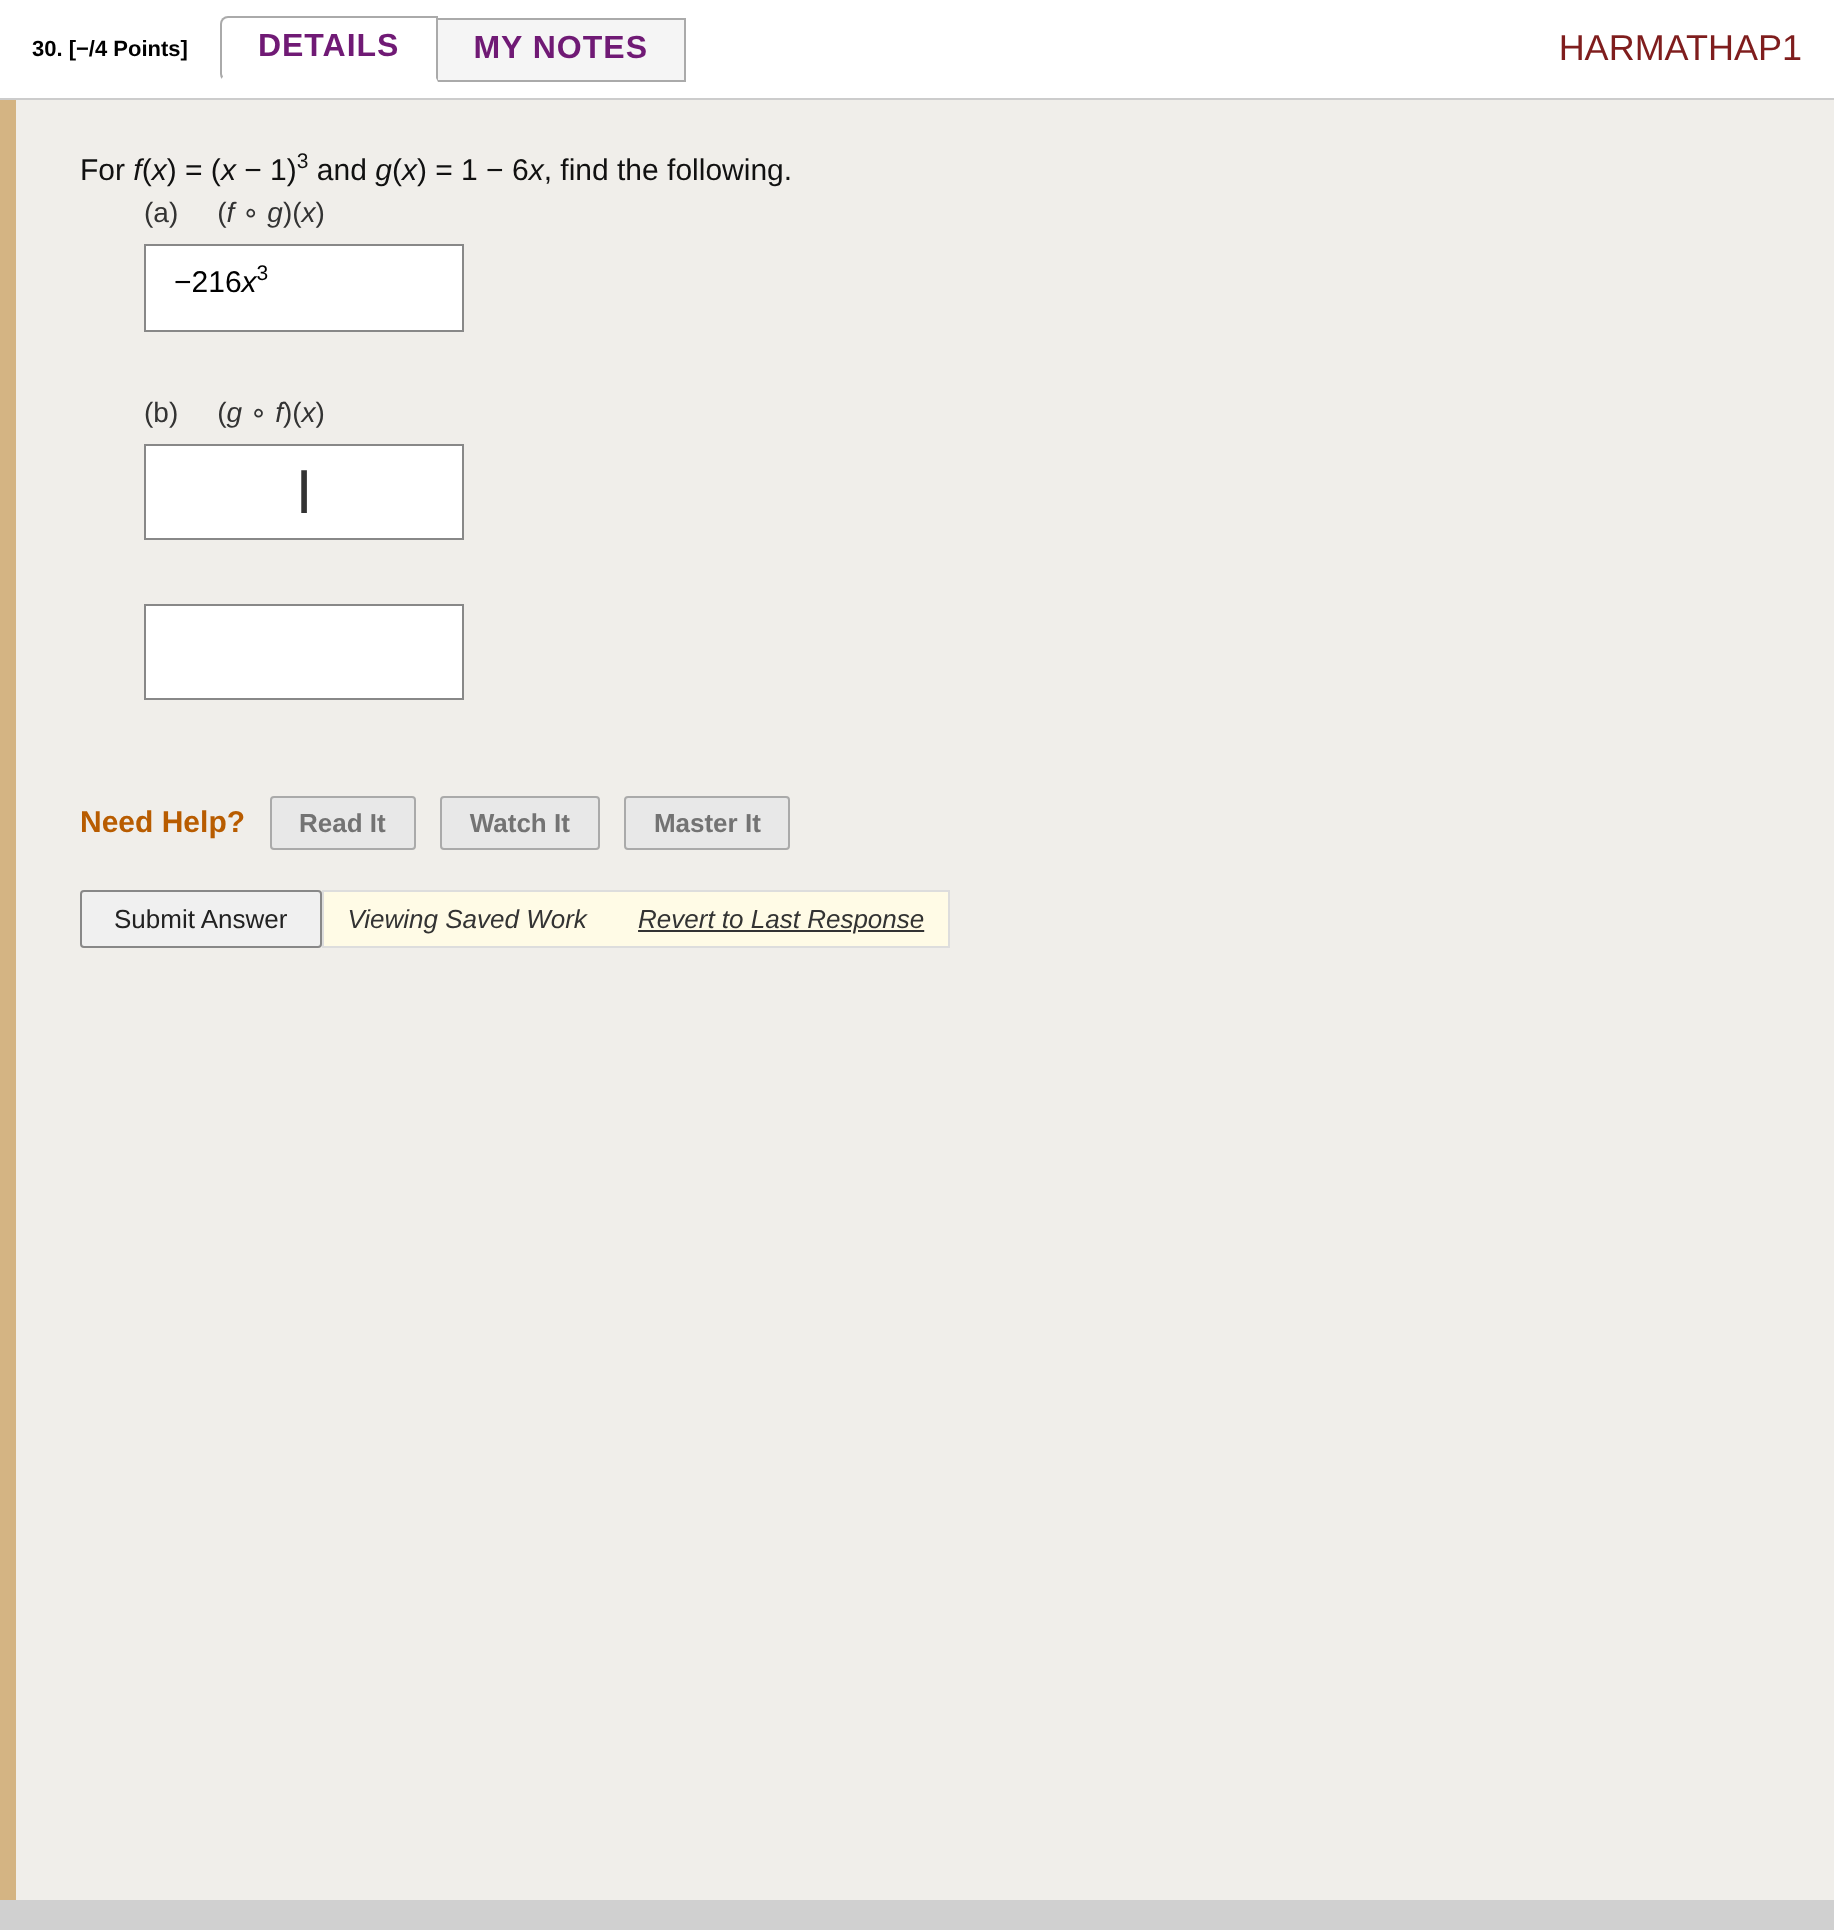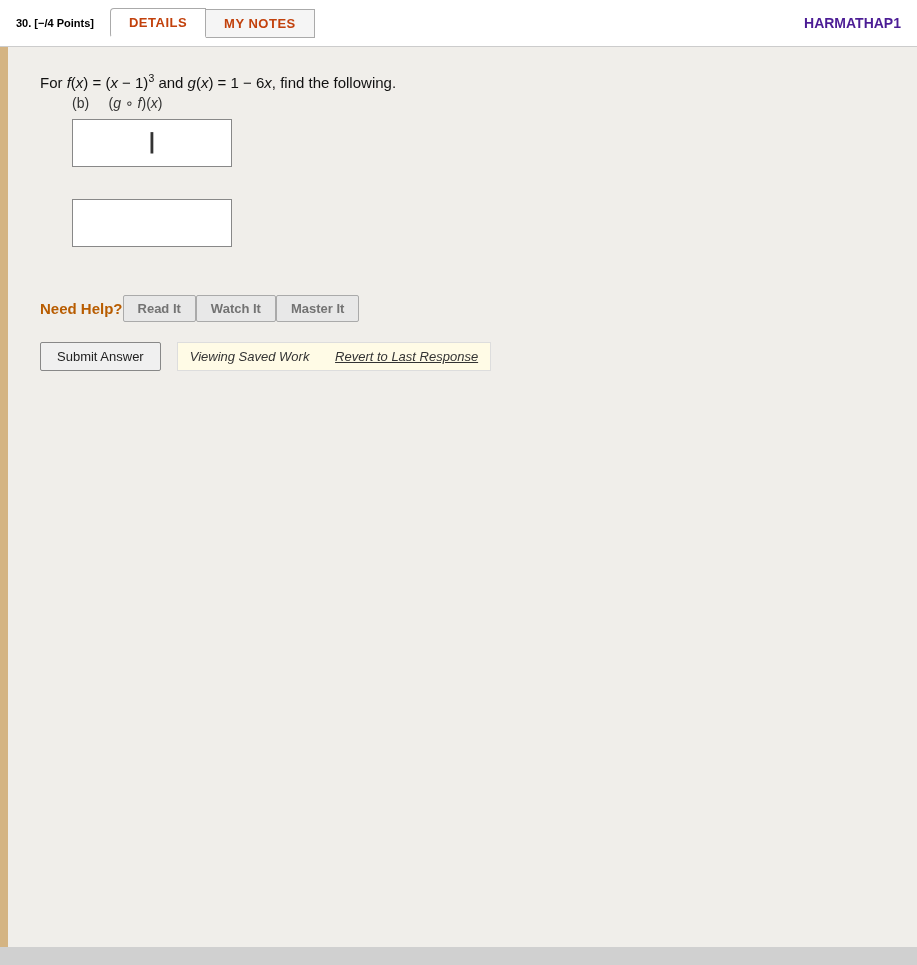--- a/index.html
+++ b/index.html
@@ -20,45 +20,45 @@
     .question-number {
       font-weight: bold;
       font-size: 11px;
       margin-right: 16px;
       white-space: nowrap;
     }
     .tab-button {
       border: 1px solid #aaa;
       background: #f5f5f5;
       padding: 6px 18px;
-      font-size: 13px;
-      font-weight: bold;
-      cursor: pointer;
-      color: #c2410c;
+      font-size: 16px;
+      font-weight: bold;
+      cursor: pointer;
+      color: #701a75;
       letter-spacing: 0.5px;
       text-align: center;
     }
     .tab-button:first-of-type {
       border-radius: 4px 0 0 4px;
     }
     .tab-button + .tab-button {
       border-left: none;
     }
     .tab-button.active {
       background: #fff;
       border-bottom: 2px solid #fff;
     }
     .tab-my-notes {
       border-radius: 0;
     }
     .username {
       margin-left: auto;
-      font-weight: bold;
-      font-size: 14px;
-      color: #4c1d95;
+      font-weight: normal;
+      font-size: 18px;
+      color: #7f1d1d;
     }
     .main-content {
       background: #f0eeea;
       margin: 0;
       padding: 24px 32px 32px 32px;
       min-height: 900px;
       border-left: 8px solid #d4b483;
     }
     .problem-statement {
       font-size: 15px;
@@ -90,21 +90,21 @@
     .part-section {
       margin-bottom: 8px;
     }
     .cursor-blink {
       font-size: 18px;
       color: #333;
     }
     .need-help-row {
       display: flex;
       align-items: center;
-      gap: 0;
+      gap: 12px;
       margin-top: 24px;
       margin-bottom: 20px;
     }
     .need-help-label {
       font-weight: bold;
       color: #b85c00;
       font-size: 15px;
     }
     .help-button {
       border: 1px solid #aaa;
@@ -112,21 +112,20 @@
       padding: 5px 14px;
       font-size: 13px;
       font-weight: bold;
       cursor: pointer;
       color: #737373;
       border-radius: 2px;
     }
     .submit-row {
       display: flex;
       align-items: center;
-      gap: 16px;
     }
     .submit-button {
       border: 1px solid #888;
       background: #f0f0f0;
       padding: 6px 16px;
       font-size: 13px;
       cursor: pointer;
       color: #222;
       border-radius: 2px;
       white-space: nowrap;
@@ -163,20 +162,29 @@
 <div class="main-content">
 
   <div class="problem-statement">
     <span>For </span>
     <span><em>f</em>(<em>x</em>) = (<em>x</em> − 1)<sup>3</sup></span>
     <span> and </span>
     <span><em>g</em>(<em>x</em>) = 1 − 6<em>x</em>,</span>
     <span> find the following.</span>
   </div>
 
+  <div class="part-section">
+    <div class="part-label">
+      <span>(a) &nbsp;&nbsp;&nbsp;</span>
+      <span>(<em>f</em> ∘ <em>g</em>)(<em>x</em>)</span>
+    </div>
+    <div class="answer-box">
+      <span>−216<em>x</em><sup>3</sup></span>
+    </div>
+  </div>
 
   <div class="part-section">
     <div class="part-label">
       <span>(b) &nbsp;&nbsp;&nbsp;</span>
       <span>(<em>g</em> ∘ <em>f</em>)(<em>x</em>)</span>
     </div>
   </div>
 
   <div class="part-section">
     <div class="answer-box" style="min-width:160px;min-height:48px;display:inline-flex;align-items:center;justify-content:center;">

